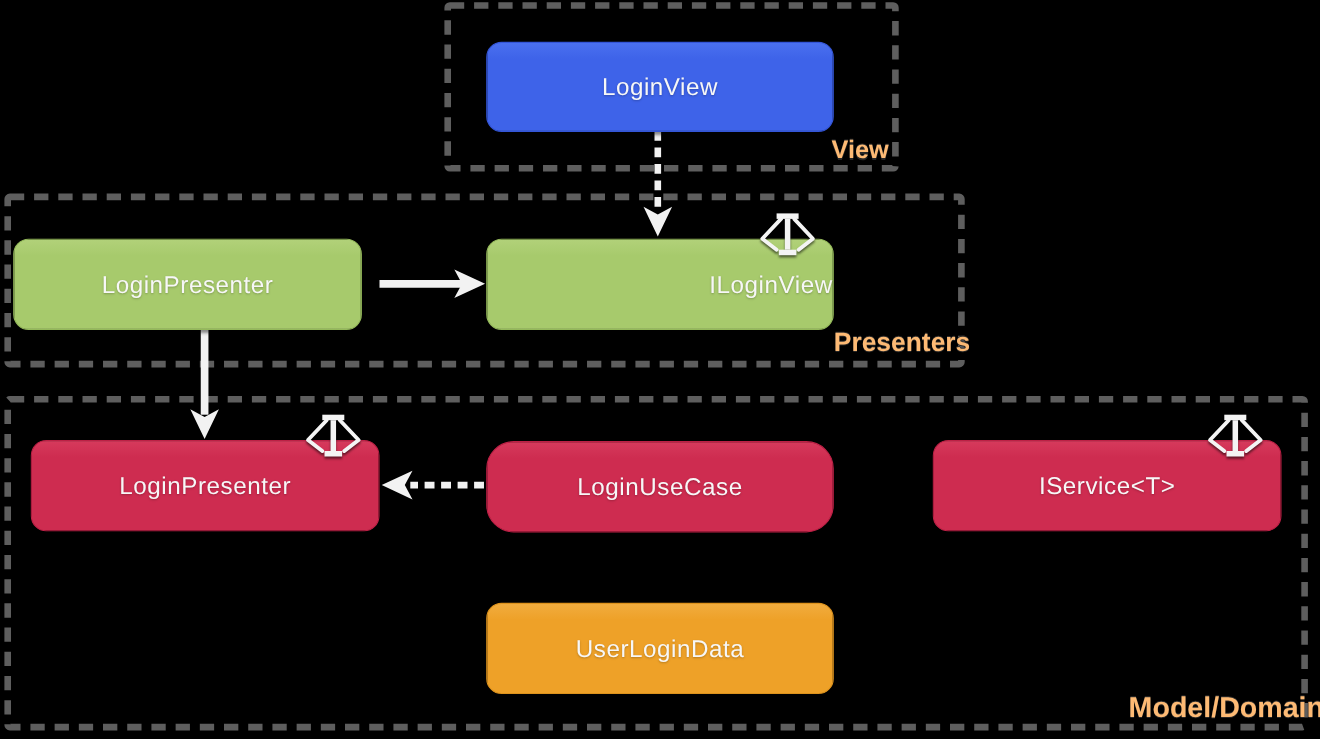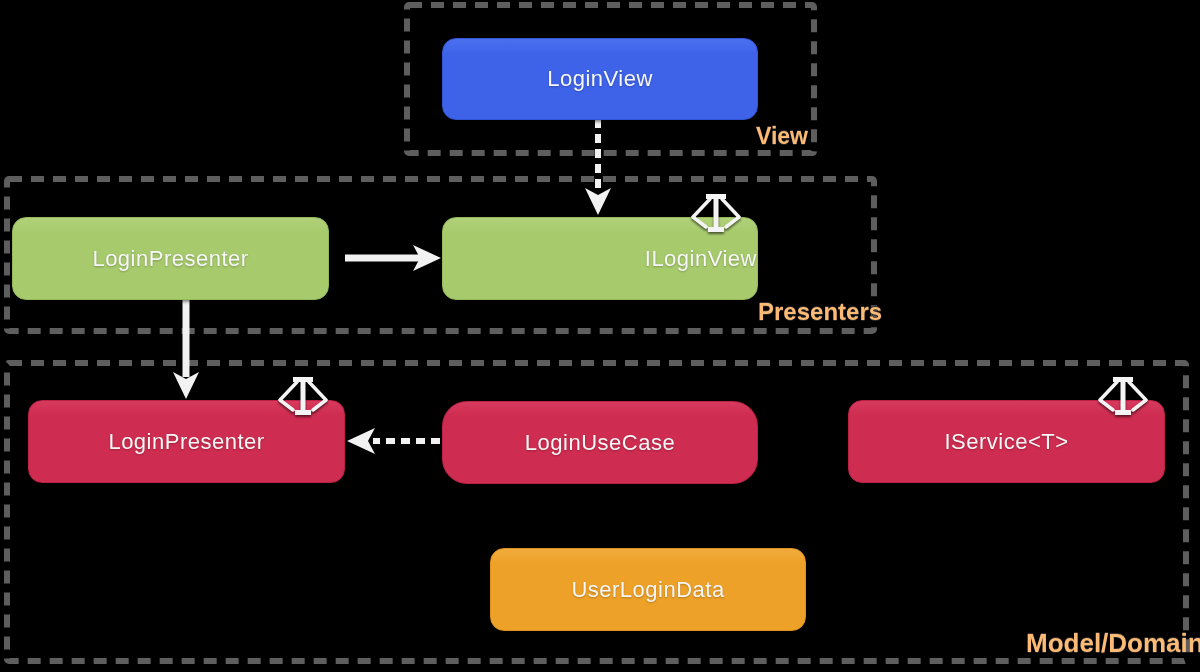--- a/index.html
+++ b/index.html
@@ -42,21 +42,20 @@
     background: linear-gradient(180deg, #B1D179 0%, #A7CA6C 18%);
     border: 1px solid #94B95A;
   }
   .node-crimson {
     background: linear-gradient(180deg, #D63A5C 0%, #CE2C50 18%);
     border: 1px solid #BC2045;
   }
   .node-orange {
     background: linear-gradient(180deg, #F1AC3E 0%, #EEA128 18%);
     border: 1px solid #DD921C;
-    margin-left: 48px;
   }
   .loginview      { left: 442px; top:  38px; width: 314px; height: 80px; }
   .loginpresenter { left:  12px; top: 217px; width: 315px; height: 81px; }
   .iloginview     { left: 442px; top: 217px; width: 314px; height: 81px; justify-content: flex-end; }
   .iloginusecase  { left:  28px; top: 400px; width: 315px; height: 81px; }
   .loginusecase   { left: 442px; top: 401px; width: 314px; height: 81px; border-radius: 25px; }
   .iservice       { left: 848px; top: 400px; width: 315px; height: 81px; text-align: right; }
   .userlogindata  { left: 442px; top: 548px; width: 314px; height: 81px; }
   .iface-icon {
     position: absolute;

